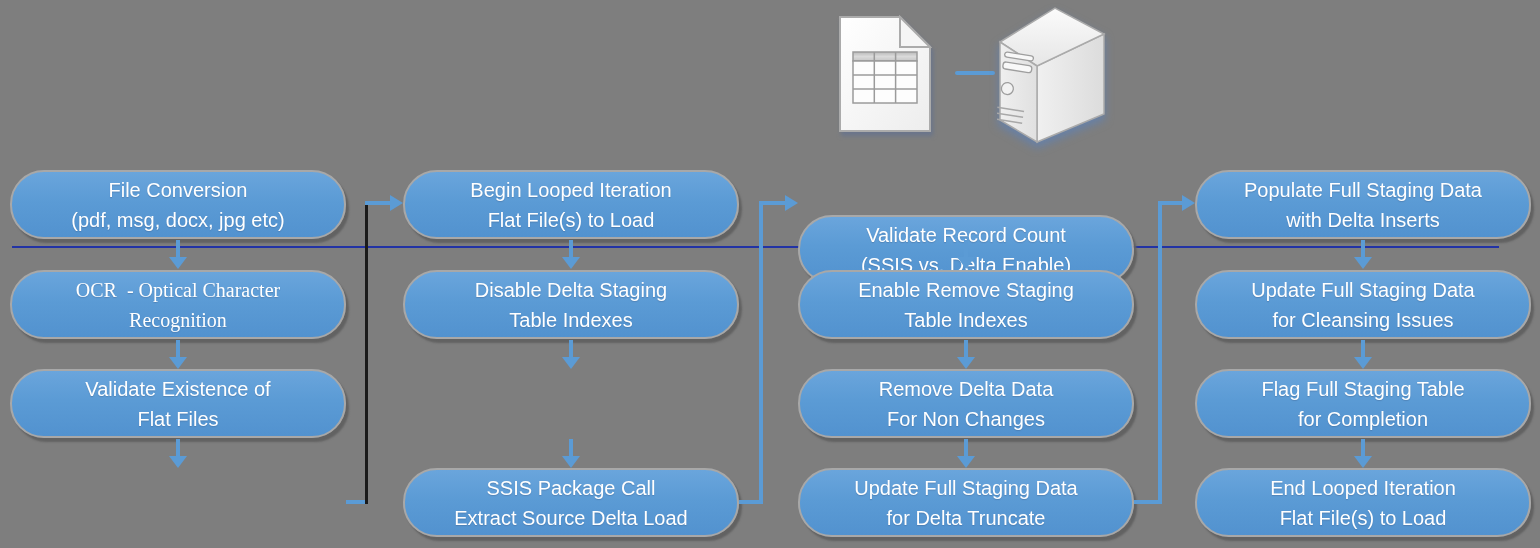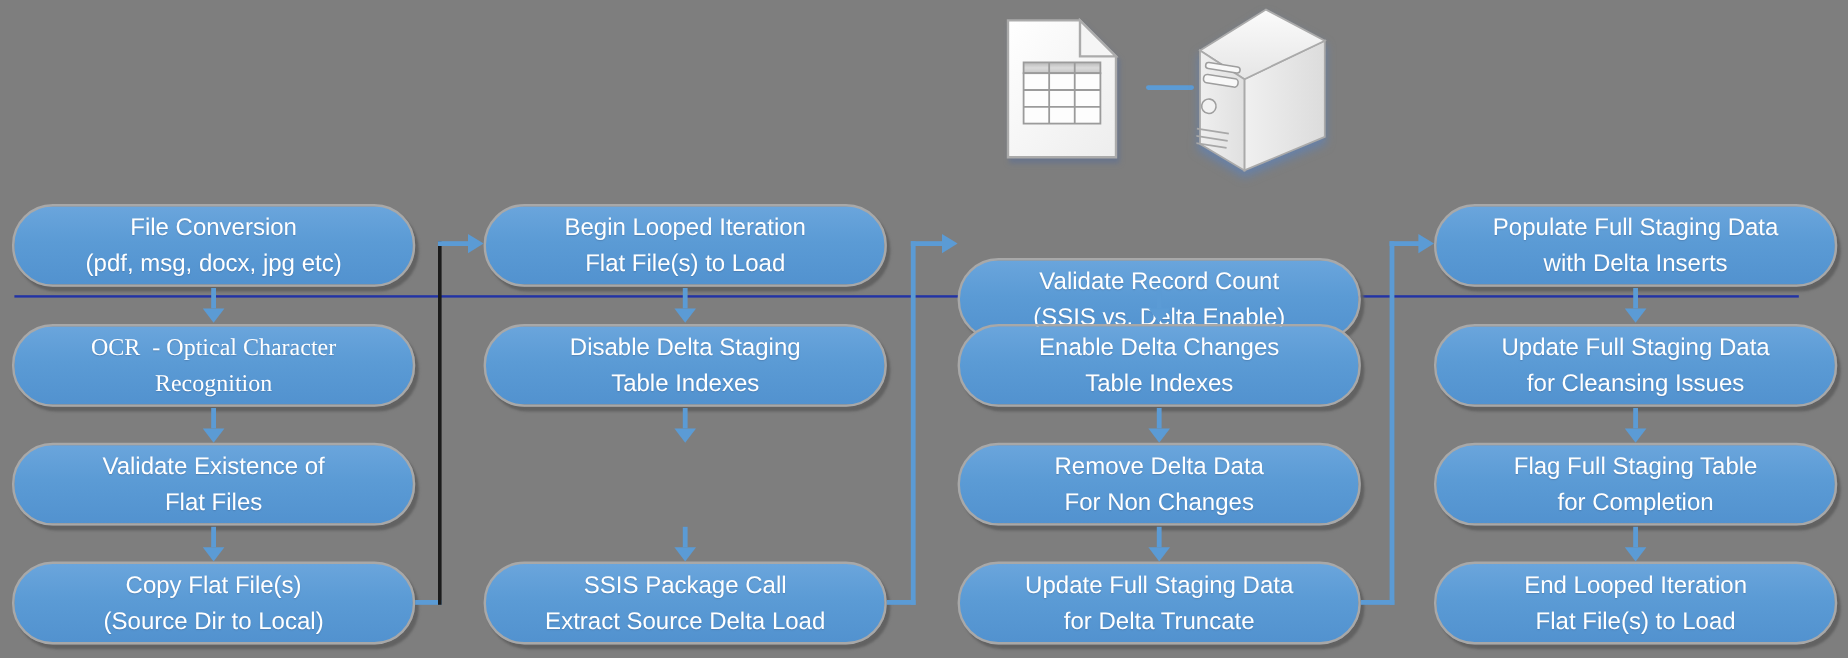--- a/index.html
+++ b/index.html
@@ -124,24 +124,20 @@
     <span class="line">(pdf, msg, docx, jpg etc)</span>
   </div>
   <div class="box" style="left:10px;top:270px;font-family:Liberation Serif, serif;">
     <span class="line">OCR  - Optical Character</span>
     <span class="line">Recognition</span>
   </div>
   <div class="box" style="left:10px;top:369px;">
     <span class="line">Validate Existence of</span>
     <span class="line">Flat Files</span>
   </div>
-  <div class="box" style="left:10px;top:468px;">
-    <span class="line">Copy Flat File(s)</span>
-    <span class="line">(Source Dir to Local)</span>
-  </div>
   <div class="darrow" style="left:169px;top:240px;">
       <div class="shaft"></div>
       <div class="head"></div>
     </div>
   <div class="darrow" style="left:169px;top:340px;">
       <div class="shaft"></div>
       <div class="head"></div>
     </div>
   <div class="darrow" style="left:169px;top:439px;">
       <div class="shaft"></div>
@@ -171,21 +167,21 @@
   <div class="darrow" style="left:562px;top:439px;">
       <div class="shaft"></div>
       <div class="head"></div>
     </div>
 
   <div class="box" style="left:798px;top:170px;margin-top:45px;">
     <span class="line">Validate Record Count</span>
     <span class="line">(SSIS vs. Delta Enable)</span>
   </div>
   <div class="box" style="left:798px;top:270px;">
-    <span class="line">Enable Delta Changes</span>
+    <span class="line">Enable Remove Staging</span>
     <span class="line">Table Indexes</span>
   </div>
   <div class="box" style="left:798px;top:369px;">
     <span class="line">Remove Delta Data</span>
     <span class="line">For Non Changes</span>
   </div>
   <div class="box" style="left:798px;top:468px;">
     <span class="line">Update Full Staging Data</span>
     <span class="line">for Delta Truncate</span>
   </div>

